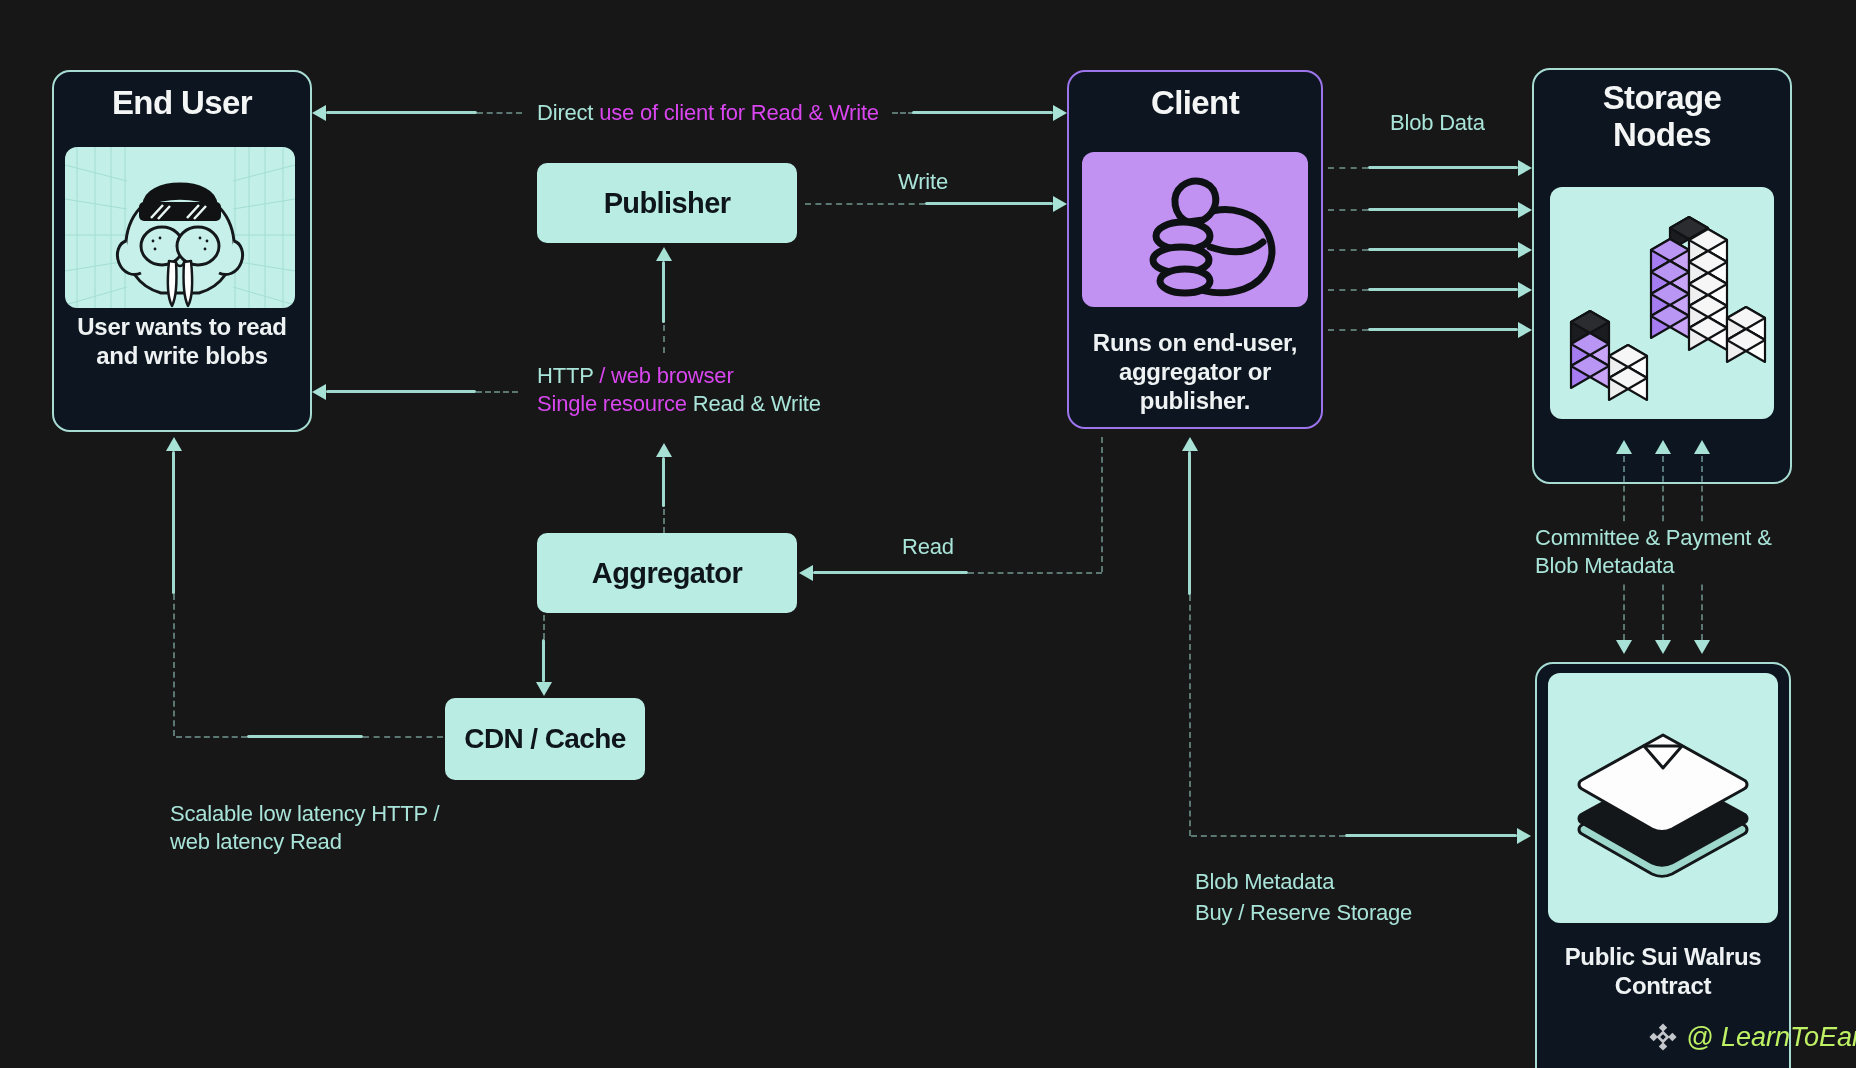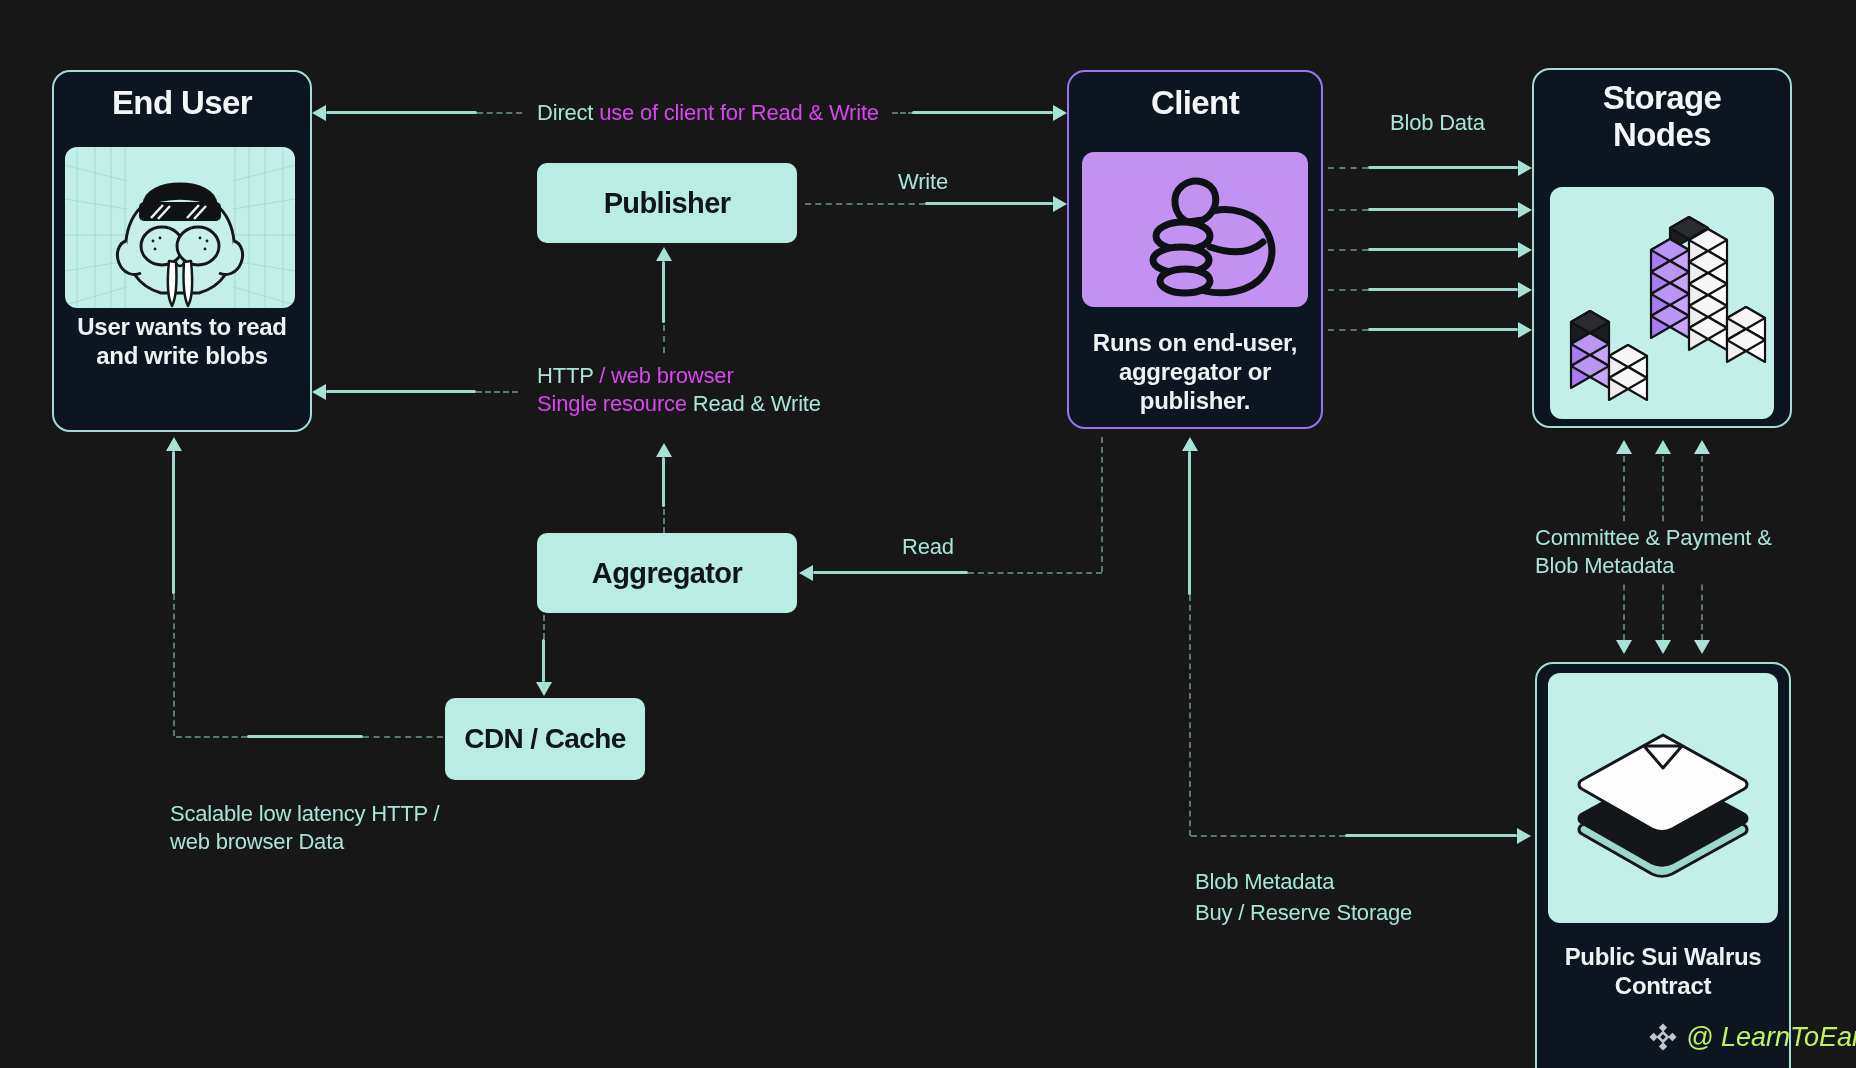--- a/index.html
+++ b/index.html
@@ -96,21 +96,21 @@
           <ellipse cx="101" cy="84" rx="27" ry="14"></ellipse>
           <ellipse cx="99" cy="108" rx="28" ry="13"></ellipse>
           <ellipse cx="103" cy="129" rx="25" ry="12"></ellipse>
         </g>
         <path d="M128 95 C152 103 170 100 181 90" fill="none" stroke="#0e1114" stroke-width="7" stroke-linecap="round"></path>
       </svg>
     </div>
     <div class="node-caption" style="top:256px;">Runs on end-user, aggregator or publisher.</div>
   </div>
 
-  <div class="node" style="left:1532px;top:68px;width:260px;height:360px;">
+  <div class="node" style="left:1532px;top:68px;width:260px;height:416px;">
     <div class="node-title" style="margin-top:9px;width:180px;margin-left:38px;">Storage Nodes</div>
     <div class="node-panel" style="left:16px;top:117px;width:224px;height:232px;">
       <svg width="224" height="232" viewBox="0 0 224 232">
         <g stroke="#101214" stroke-width="2.2" stroke-linejoin="round">
 
           <g>
             <path d="M40 124 l19 11 v22 l-19 -11 Z" fill="#1a1c1f"></path>
               <path d="M40 124 l-19 11 v22 l19 -11 Z" fill="#1a1c1f"></path>
               <path d="M40 124 l19 11 -19 11 -19 -11 Z" fill="#2a2c30"></path>
             <g>
@@ -232,21 +232,21 @@
 
   <div class="lbl" style="left:537px;top:362px;">
     <div><span class="hi">HTTP</span><span class="dim"> / web browser</span></div>
     <div><span class="dim">Single resource </span><span class="hi">Read &amp; Write</span></div>
   </div>
 
   <div class="lbl" style="left:902px;top:533px;">Read</div>
 
   <div class="lbl" style="left:170px;top:800px;">
     <div>Scalable low latency HTTP /</div>
-    <div>web browser Data</div>
+    <div>web latency Read</div>
   </div>
 
   <div class="lbl mask" style="left:1535px;top:522px;">
     <div>Committee &amp; Payment &amp;</div>
     <div>Blob Metadata</div>
   </div>
 
   <div class="lbl" style="left:1195px;top:866px;line-height:31px;">
     <div>Blob Metadata</div>
     <div>Buy / Reserve Storage</div>

